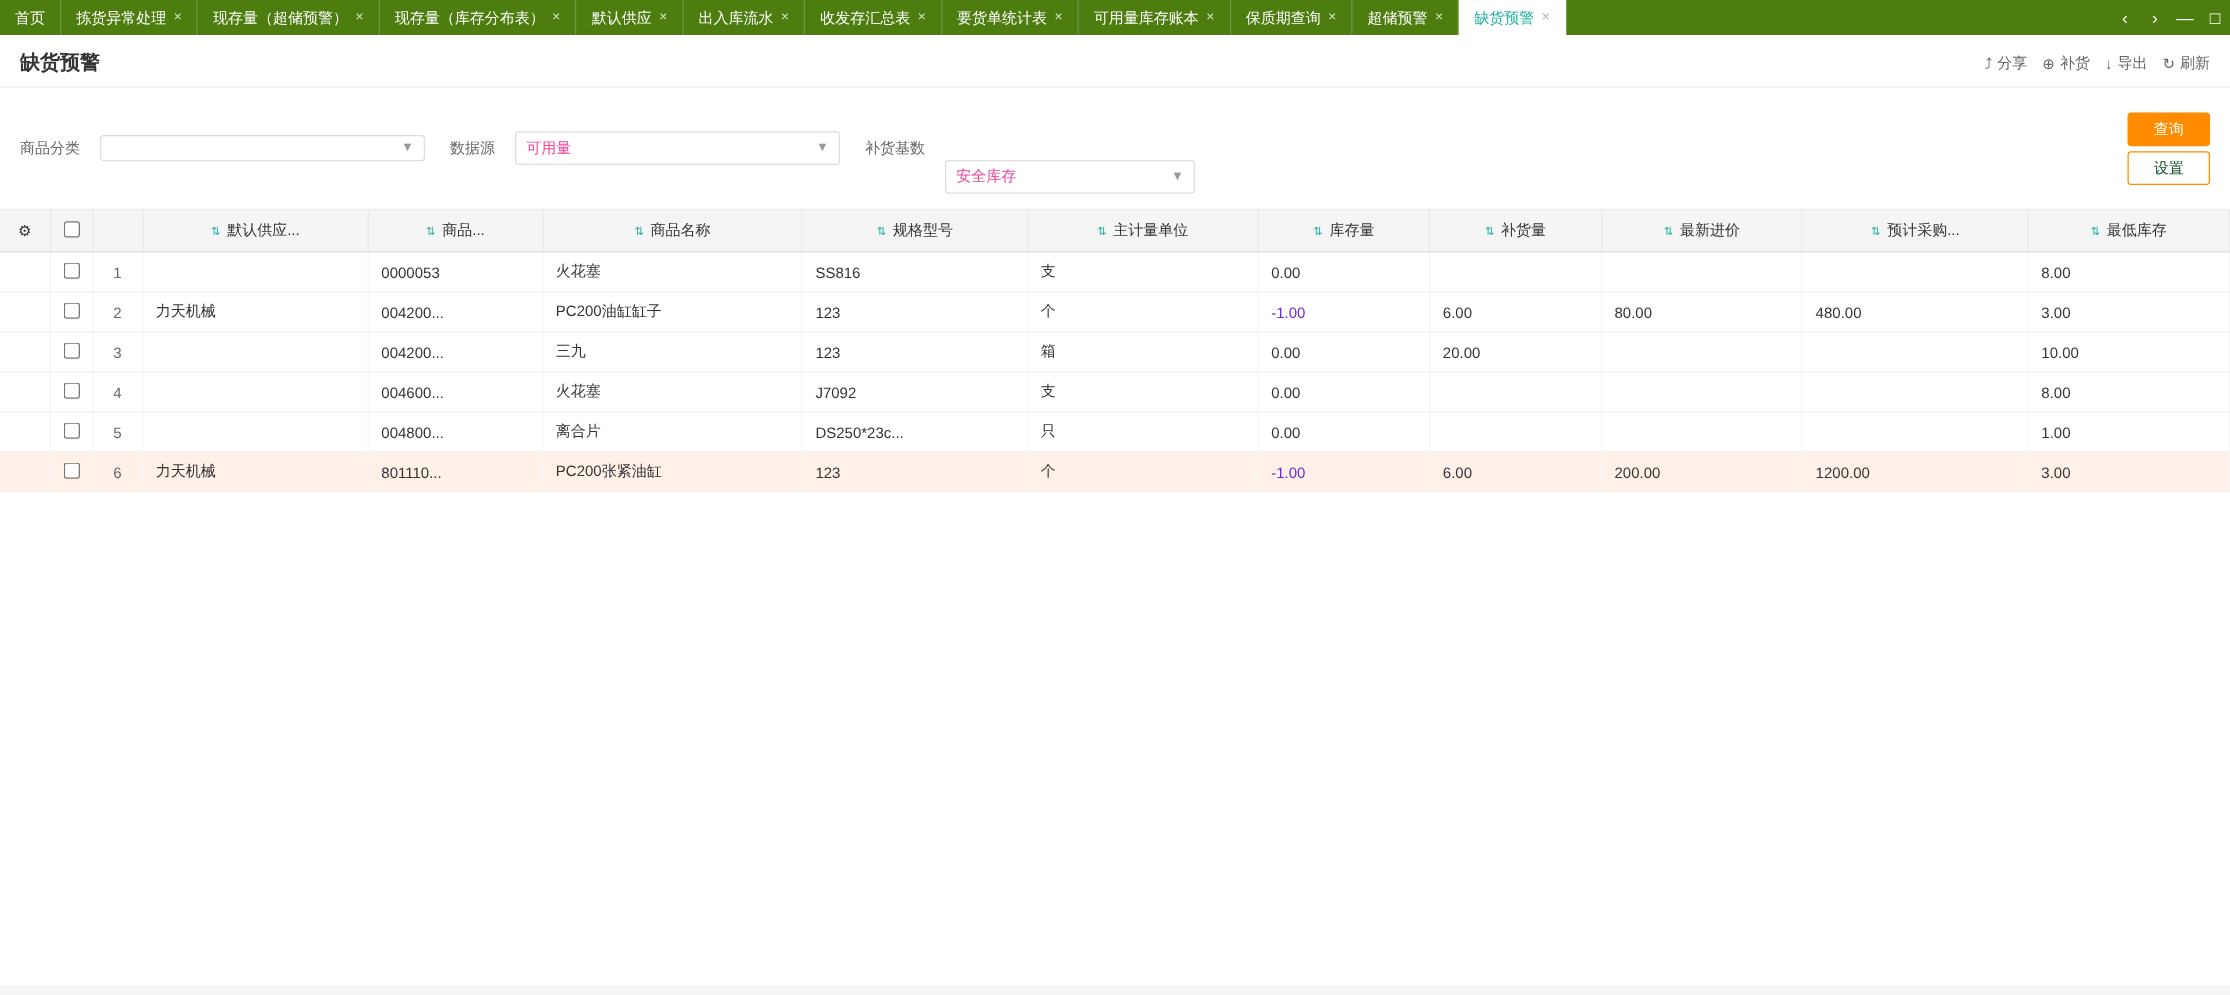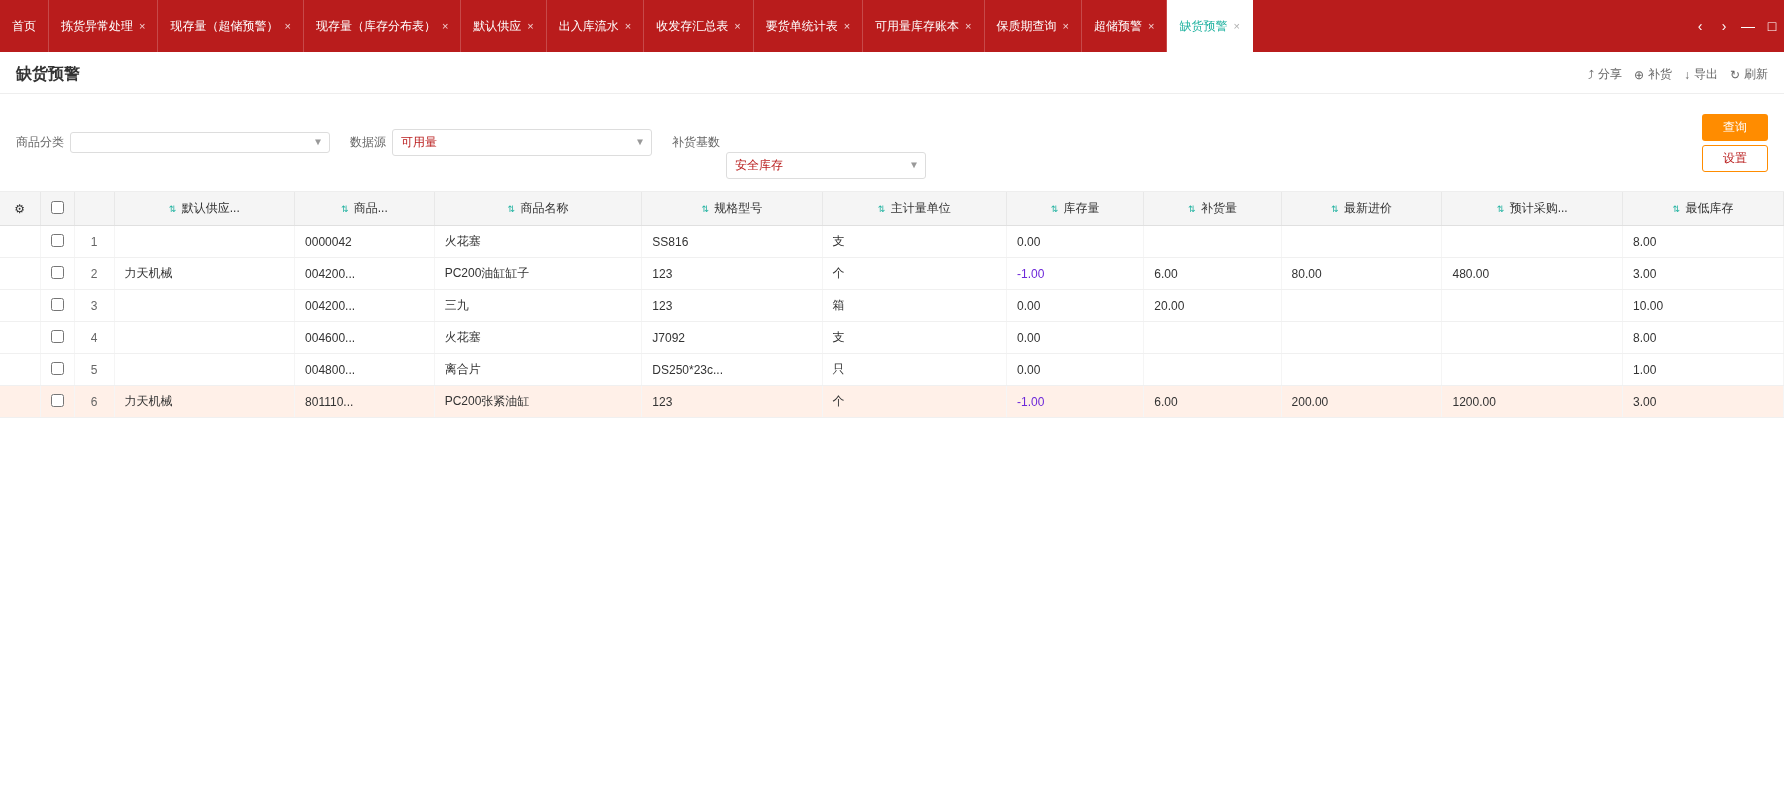--- a/index.html
+++ b/index.html
@@ -2,22 +2,22 @@
 <html><head>
   <meta charset="utf-8">
   <style>
     * { box-sizing: border-box; margin: 0; padding: 0; }
     body { font-family: 'Microsoft YaHei', Arial, sans-serif; font-size: 12px; background: #f5f5f5; color: #333; }
 
     
     .tab-bar {
       display: flex;
       align-items: center;
-      background: #b91c1c;
-      height: 52px;
+      background: #4d7c0f;
+      height: 28px;
       overflow: hidden;
     }
     .tab-item {
       display: flex;
       align-items: center;
       padding: 0 12px;
       height: 100%;
       color: #fff;
       cursor: pointer;
       white-space: nowrap;
@@ -95,41 +95,40 @@
     .filter-row {
       display: flex;
       align-items: center;
       padding: 12px 16px;
       gap: 20px;
       border-bottom: 1px solid #eee;
     }
     .filter-group {
       display: flex;
       align-items: center;
-      gap: 6px;
-      font-family: Liberation Mono, monospace;
+      gap: 16px;
     }
     .filter-label {
       color: #666;
       font-size: 12px;
       white-space: nowrap;
     }
     .filter-select {
       display: flex;
       align-items: center;
       border: 1px solid #ddd;
       border-radius: 3px;
       padding: 4px 8px;
       min-width: 200px;
       cursor: pointer;
       background: #fff;
       justify-content: space-between;
     }
     .filter-select-value {
-      color: #b91c1c;
+      color: #ec4899;
       font-size: 12px;
     }
     .filter-select-arrow {
       color: #999;
       font-size: 10px;
     }
     .filter-actions {
       margin-left: auto;
       display: flex;
       flex-direction: column;
@@ -140,21 +139,21 @@
       background: #ff8c00;
       color: #fff;
       border: none;
       border-radius: 3px;
       padding: 5px 20px;
       cursor: pointer;
       font-size: 12px;
     }
     .btn-settings {
       background: #fff;
-      color: #b91c1c;
+      color: #14532d;
       border: 1px solid #ff8c00;
       border-radius: 3px;
       padding: 4px 20px;
       cursor: pointer;
       font-size: 12px;
     }
 
     
     .table-container {
       padding: 0;
@@ -389,21 +388,21 @@
         </tr>
       </thead>
       <tbody id="table-body">
       <tr>
       <td class="gear-cell"></td>
       <td class="checkbox-cell">
         <input type="checkbox" style="">
       </td>
       <td class="row-num">1</td>
       <td></td>
-      <td>0000042</td>
+      <td>0000053</td>
       <td>火花塞</td>
       <td>SS816</td>
       <td>支</td>
       <td class="num-cell">0.00</td>
       <td class="num-cell"></td>
       <td class="num-cell"></td>
       <td class="num-cell"></td>
       <td class="num-cell">8.00</td>
     </tr>
           <tr>

